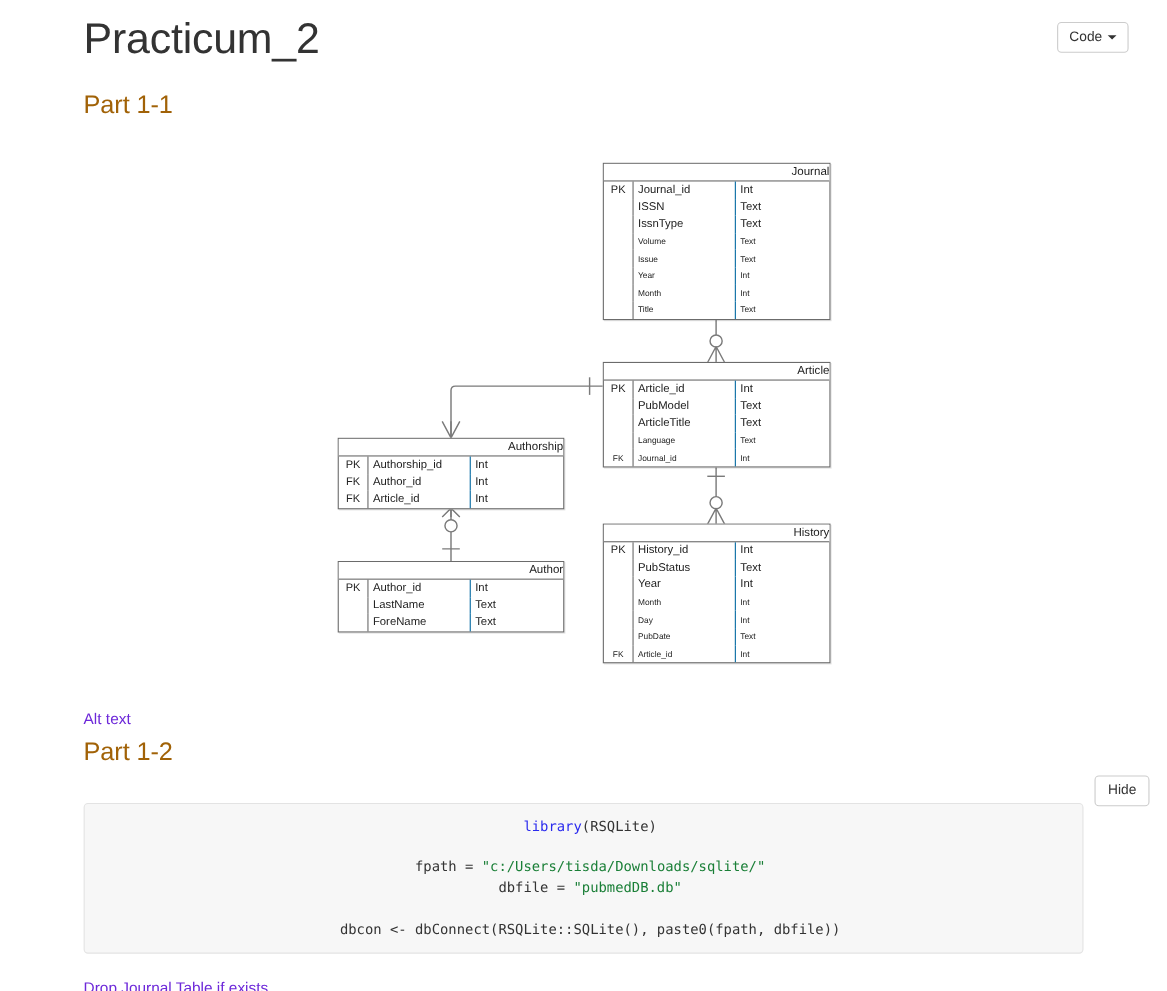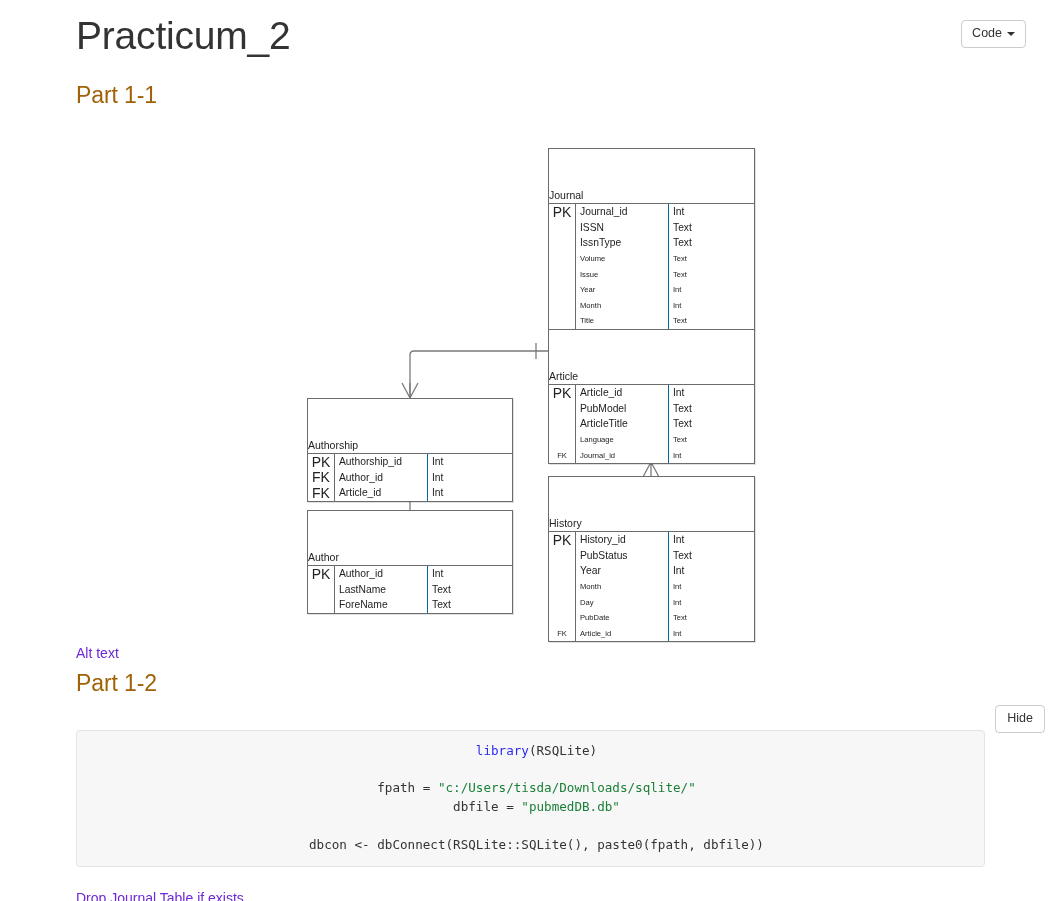--- a/index.html
+++ b/index.html
@@ -106,28 +106,27 @@
   #er-diagram svg { display: block; }
 
   .ertbl {
     position: absolute;
     border: 1px solid #6b6b6b;
     background: #ffffff;
     box-sizing: border-box;
     box-shadow: 1px 1px 0 rgba(0,0,0,0.12);
   }
   .ertbl-title {
-    text-align: left;
+    text-align: right;
     font-size: 10.5px;
     color: #222222;
     border-bottom: 1px solid #6b6b6b;
     height: 15px;
     line-height: 15px;
     background: #ffffff;
-    margin-top: 39px;
   }
   .ertbl-body { position: relative; }
   .errow {
     display: flex;
     align-items: center;
     height: 15.6px;
     box-sizing: border-box;
   }
   .erkey {
     width: 26px;
@@ -152,21 +151,21 @@
     padding-left: 4px;
     align-self: stretch;
     display: flex;
     align-items: center;
   }
   .errow span { color: #222222; }
   
   .errow.big span { font-size: 10.3px; }
   .errow.small span { font-size: 7.6px; }
   .erkey span { font-size: 7.9px; }
-  .errow.big .erkey span { font-size: 14px; }
+  .errow.big .erkey span { font-size: 10px; }
 </style>
 </head>
 <body>
 
 <button class="btn" id="code-toggle">
   <span>Code</span><span class="caret"></span>
 </button>
 
 <h1 id="page-title">Practicum_2</h1>
 <h3 class="h3" id="part-1-1">Part 1-1</h3>

